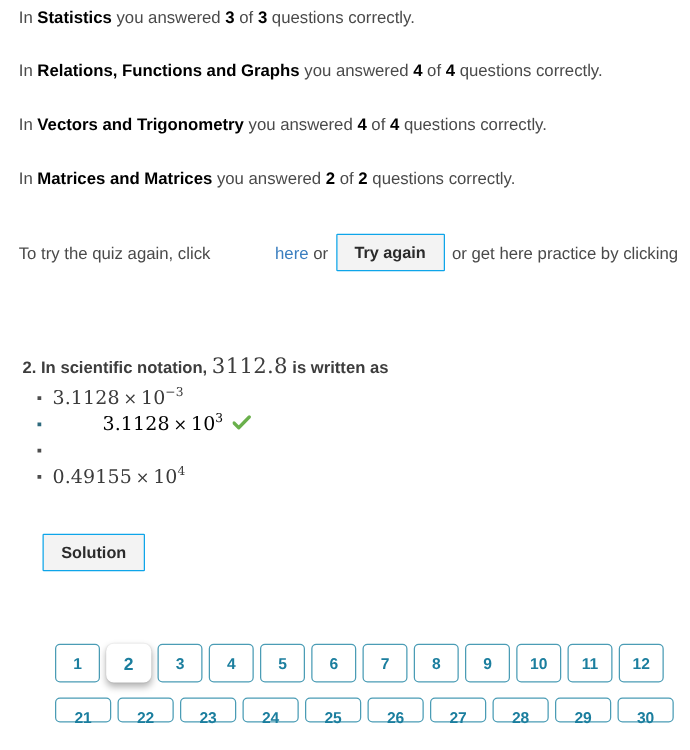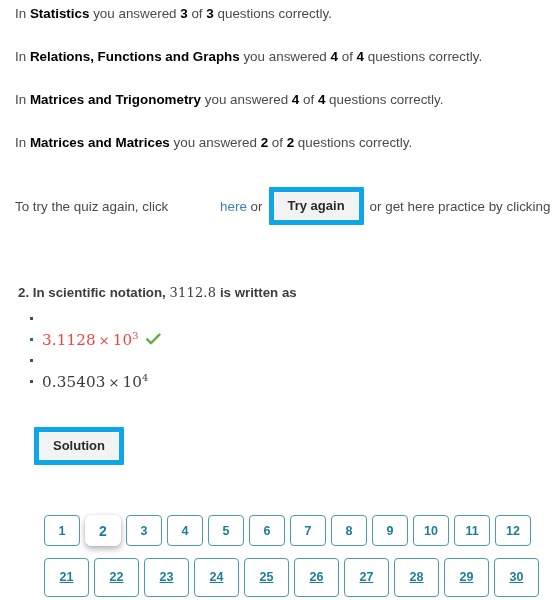--- a/index.html
+++ b/index.html
@@ -58,21 +58,21 @@
     color: #3a7ebf;
     text-decoration: none;
     cursor: pointer;
     padding-left: 48px;
   }
 
   .btn-grey {
     display: inline-block;
     vertical-align: middle;
     background: #f3f3f3;
-    border: 5px solid #0ea5e9;
+    border: 1px solid #0ea5e9;
     color: #2b2b2b;
     font-weight: bold;
     font-size: 13px;
     font-family: "Liberation Sans", sans-serif;
     padding: 7px 14px;
     line-height: 14px;
     cursor: pointer;
     border-radius: 1px;
   }
   .btn-tryagain {
@@ -88,21 +88,21 @@
     top: 285px;
     font-size: 13.3px;
     font-weight: bold;
     color: #3d3d3d;
     line-height: 16px;
     white-space: nowrap;
   }
   .mathnum {
     font-family: "DejaVu Serif", "Liberation Serif", serif;
     font-weight: normal;
-    font-size: 13px;
+    font-size: 17px;
     color: #3d3d3d;
     letter-spacing: 0.2px;
   }
 
   .options {
     position: absolute;
     left: 28px;
     top: 308px;
     list-style: none;
     margin: 0;
@@ -125,21 +125,21 @@
     background: #4d4d4d;
   }
   .options li.selected .bullet { background: #2e6a7d; }
 
   .math {
     font-family: "DejaVu Serif", "Liberation Serif", serif;
     font-size: 15.2px;
     color: #3b3b3b;
     letter-spacing: 0.1px;
   }
-  .options li.selected .math { color: #ef4444; }
+  .options li.selected .math { color: #000000; margin-left: 40px; }
   .math sup {
     font-size: 9.8px;
     vertical-align: super;
     line-height: 0;
   }
   .math .times {
     font-size: 13px;
     padding: 0 3px;
   }
   .tick {
@@ -179,24 +179,23 @@
     vertical-align: top;
   }
   .pager.row1 .pager-btn {
     width: 36px;
     height: 31px;
     line-height: 29px;
     margin-right: 5px;
   }
   .pager.row2 .pager-btn {
     width: 45px;
-    height: 39px;
+    height: 20px;
     line-height: 29px;
     margin-right: 5px;
-    text-decoration: underline;
   }
   .pager-btn.active {
     background: #ffffff;
     border: 1px solid #ffffff;
     border-radius: 6px;
     color: #1b7e9e;
     font-size: 14px;
     box-shadow: 0 3px 6px rgba(0,0,0,0.30), 0 0 0 1px rgba(0,0,0,0.03);
     position: relative;
     z-index: 3;
@@ -208,54 +207,55 @@
 <div class="page">
 
   <div class="results">
     <div class="result-line">
       <span>In </span><b>Statistics</b><span> you answered </span><b>3</b><span> of </span><b>3</b><span> questions correctly.</span>
     </div>
     <div class="result-line">
       <span>In </span><b>Relations, Functions and Graphs</b><span> you answered </span><b>4</b><span> of </span><b>4</b><span> questions correctly.</span>
     </div>
     <div class="result-line">
-      <span>In </span><b>Matrices and Trigonometry</b><span> you answered </span><b>4</b><span> of </span><b>4</b><span> questions correctly.</span>
+      <span>In </span><b>Vectors and Trigonometry</b><span> you answered </span><b>4</b><span> of </span><b>4</b><span> questions correctly.</span>
     </div>
     <div class="result-line">
       <span>In </span><b>Matrices and Matrices</b><span> you answered </span><b>2</b><span> of </span><b>2</b><span> questions correctly.</span>
     </div>
   </div>
 
   <div class="tryagain-line">
     <span class="seg">To try the quiz again, click </span><a class="link seg" href="#">here</a><span class="seg"> or</span><button class="btn-grey btn-tryagain">Try again</button><span class="seg">or get here practice by clicking </span><a class="link seg" href="#">here</a><span class="seg">.</span><span class="seg">T</span>
   </div>
 
   <div class="question">
     <span>2.</span>
     <span>In scientific notation,</span>
     <span class="mathnum">3112.8</span>
     <span>is written as</span>
   </div>
 
   <ul class="options">
     <li>
       <span class="bullet"></span>
+      <span class="math"><span>3.1128</span><span class="times">×</span><span>10</span><sup>−3</sup></span>
     </li>
     <li class="selected">
       <span class="bullet"></span>
       <span class="math"><span>3.1128</span><span class="times">×</span><span>10</span><sup>3</sup></span><span class="tick"><svg width="15" height="13" viewBox="0 0 15 13" aria-hidden="true">
             <path d="M1.2 6.4 L5.0 10.2 L13.4 1.6" fill="none" stroke="#6ab04c" stroke-width="2.6" stroke-linecap="round" stroke-linejoin="round"></path>
           </svg></span>
     </li>
     <li>
       <span class="bullet"></span>
     </li>
     <li>
       <span class="bullet"></span>
-      <span class="math"><span>0.35403</span><span class="times">×</span><span>10</span><sup>4</sup></span>
+      <span class="math"><span>0.49155</span><span class="times">×</span><span>10</span><sup>4</sup></span>
     </li>
   </ul>
 
   <button class="btn-grey btn-solution">Solution</button>
 
   <div class="pager row1" id="pager-row1"><button class="pager-btn">1</button><button class="pager-btn active">2</button><button class="pager-btn">3</button><button class="pager-btn">4</button><button class="pager-btn">5</button><button class="pager-btn">6</button><button class="pager-btn">7</button><button class="pager-btn">8</button><button class="pager-btn">9</button><button class="pager-btn">10</button><button class="pager-btn">11</button><button class="pager-btn">12</button></div>
   <div class="pager row2" id="pager-row2"><button class="pager-btn">21</button><button class="pager-btn">22</button><button class="pager-btn">23</button><button class="pager-btn">24</button><button class="pager-btn">25</button><button class="pager-btn">26</button><button class="pager-btn">27</button><button class="pager-btn">28</button><button class="pager-btn">29</button><button class="pager-btn">30</button></div>
 
 </div>
 

